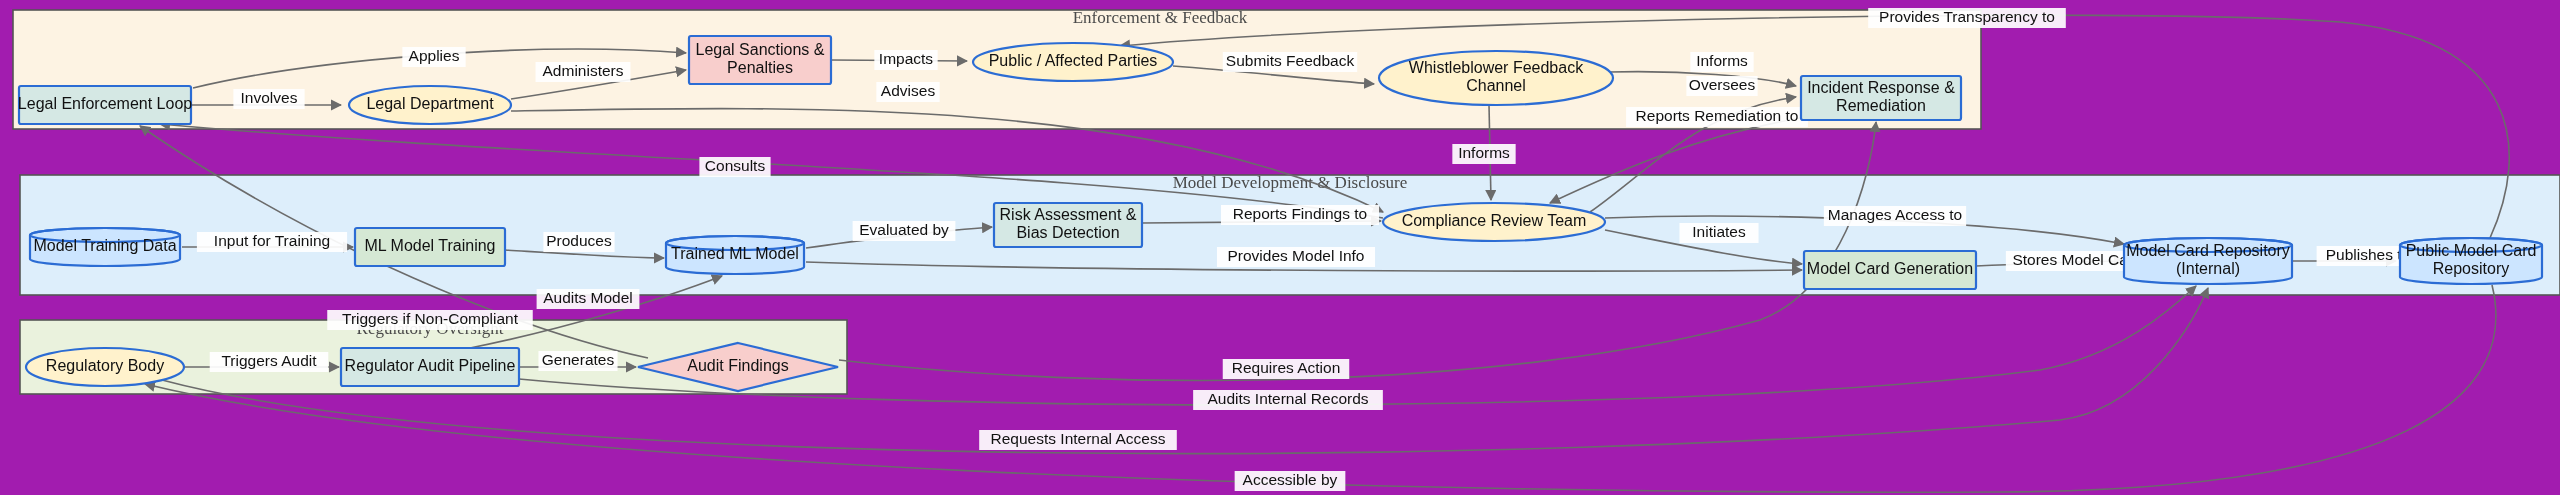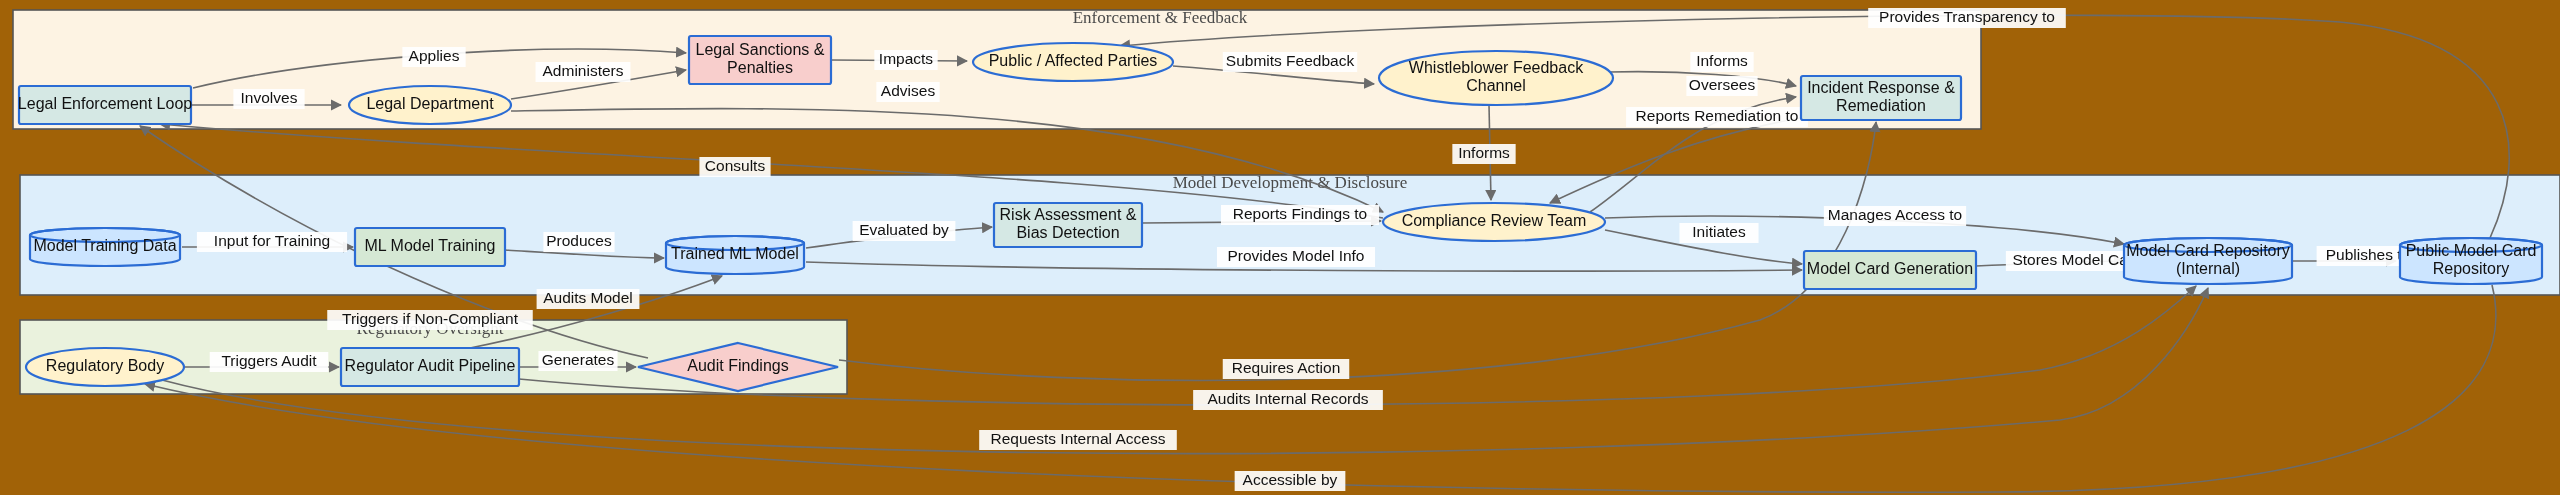--- a/index.html
+++ b/index.html
@@ -1,17 +1,17 @@
 <!DOCTYPE html>
 <html><head>
 <meta charset="utf-8">
 <style>
   html,body{margin:0;padding:0;background:#ffffff;}
   body{font-family:"Liberation Sans",sans-serif;}
-  #stage{position:relative;width:2560px;height:495px;background:#a16207;overflow:hidden;}
+  #stage{position:relative;width:2560px;height:495px;background:#a21caf;overflow:hidden;}
   svg.layer{position:absolute;left:0;top:0;width:2560px;height:495px;}
   .edge-path{fill:none;stroke:#6b6b6b;stroke-width:1.6;}
   .cluster-rect{stroke:#555555;stroke-width:1.6;}
   .cluster-title{font-family:"Liberation Serif",serif;font-size:17px;fill:#4a4a4a;text-anchor:middle;}
   .edge-label{font-family:"Liberation Sans",sans-serif;font-size:15.5px;fill:#111111;text-anchor:middle;dominant-baseline:middle;}
   .node-shape{stroke:#2b6cd4;stroke-width:2.2;}
   .node-text{font-family:"Liberation Sans",sans-serif;font-size:16px;fill:#111111;text-anchor:middle;dominant-baseline:middle;}
   .cyl-top{stroke:#2b6cd4;stroke-width:2.2;fill:none;}
 </style>
 </head>

